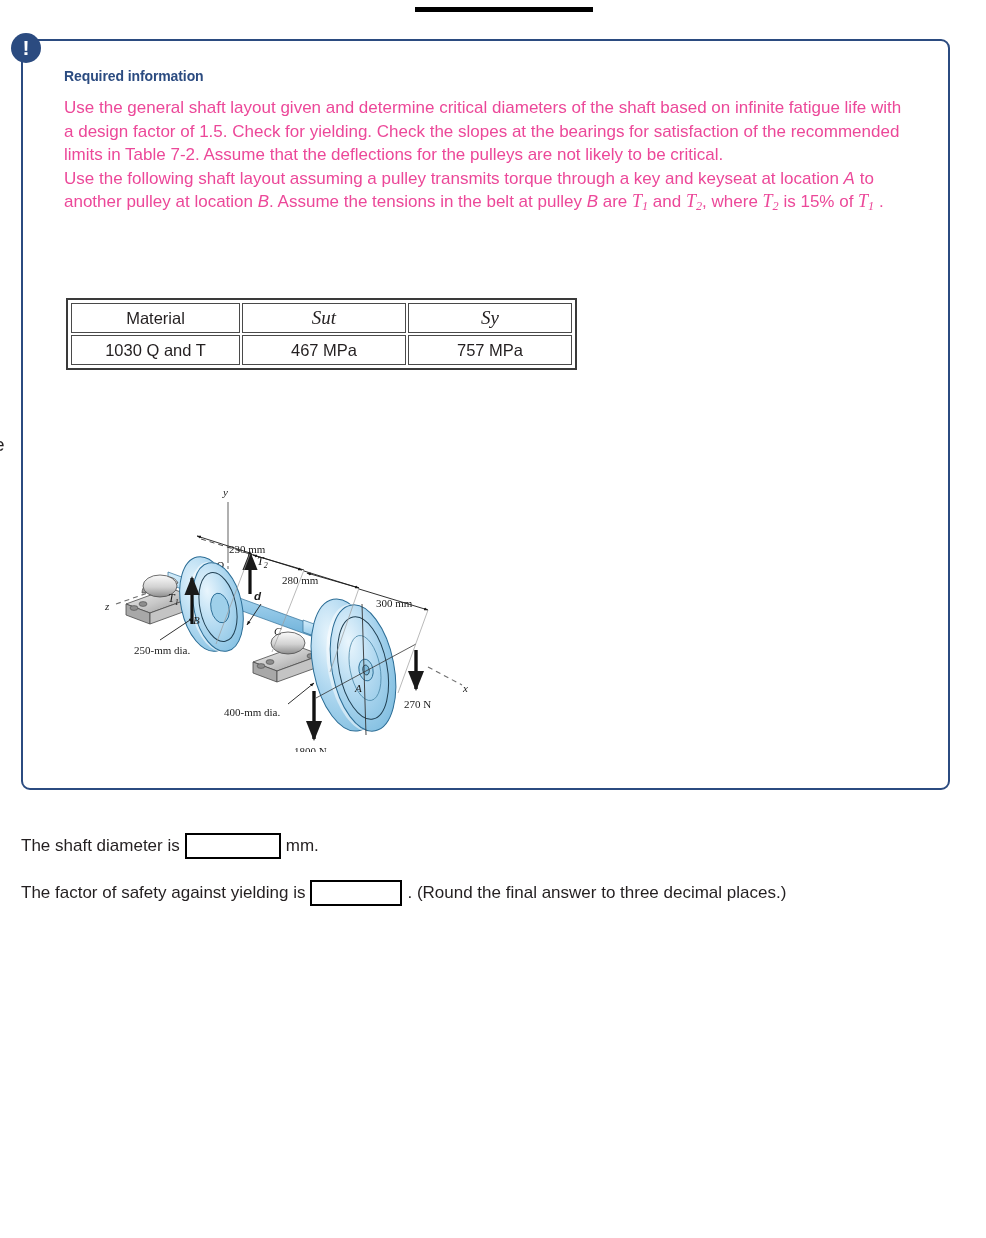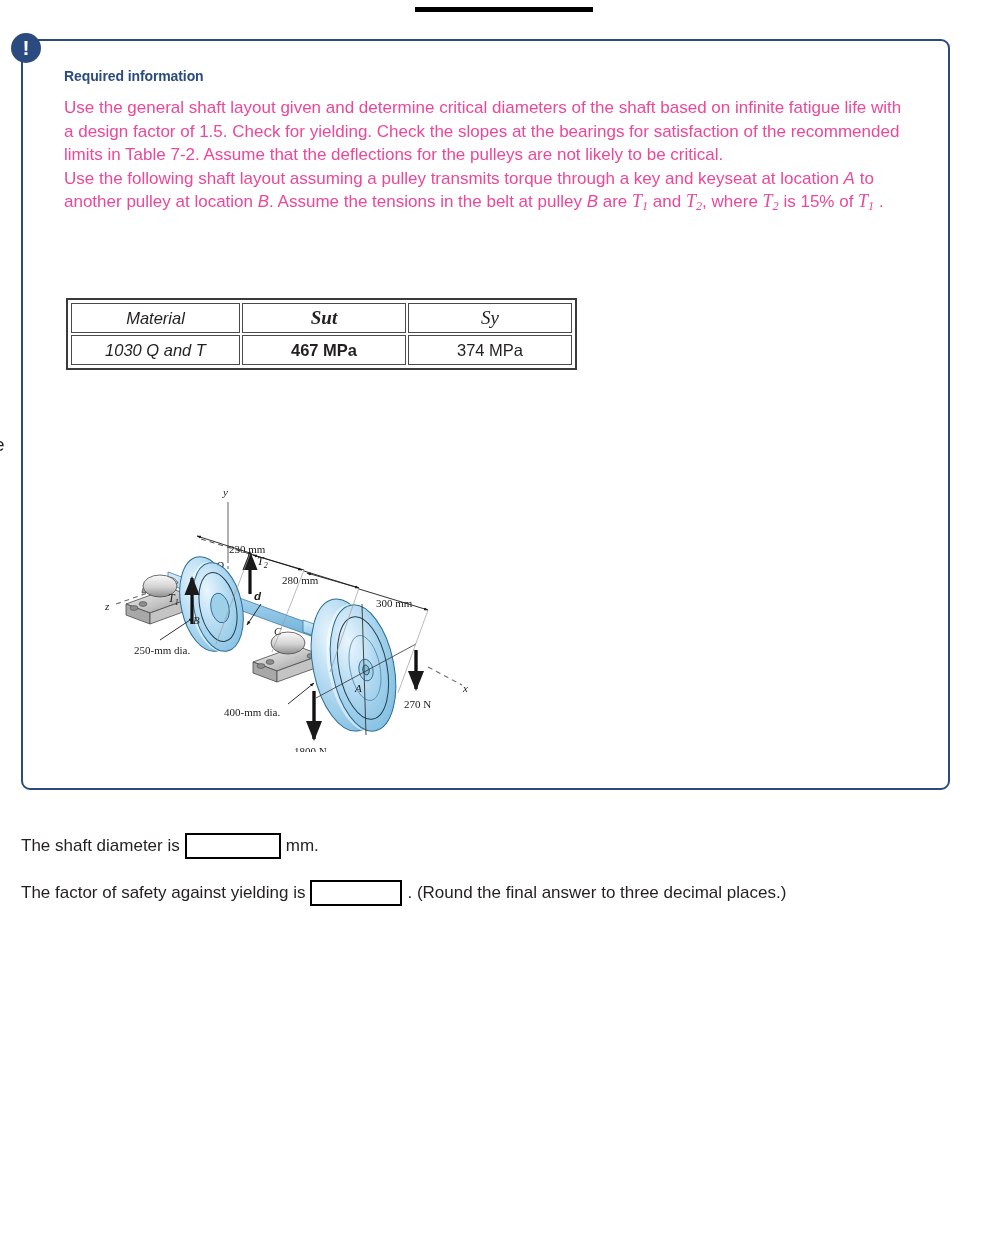--- a/index.html
+++ b/index.html
@@ -113,22 +113,22 @@
     font-size: 16.5px;
   }
   table.mat-table td {
     border: 1.5px solid #4a4a4a;
     text-align: center;
     padding: 3px 6px;
     height: 22px;
     background: #ffffff;
     color: #231f20;
   }
-  table.mat-table td.c-material { width: 155px; font-style: italic; }
-  table.mat-table td.c-sut { width: 150px; font-weight: bold; }
+  table.mat-table td.c-material { width: 155px; }
+  table.mat-table td.c-sut { width: 150px; }
   table.mat-table td.c-sy { width: 150px; margin-top: 15px; }
   .sym {
     font-family: "Liberation Serif", serif;
     font-style: italic;
     font-size: 19px;
   }
 
   
   .figure {
     position: absolute;
@@ -195,21 +195,21 @@
     <table class="mat-table">
       <tbody>
         <tr>
           <td class="c-material">Material</td>
           <td class="c-sut"><span class="sym">S</span><span class="sym sb">ut</span></td>
           <td class="c-sy"><span class="sym">S</span><span class="sym sb">y</span></td>
         </tr>
         <tr>
           <td class="c-material">1030 Q and T</td>
           <td class="c-sut">467 MPa</td>
-          <td class="c-sy">374 MPa</td>
+          <td class="c-sy">757 MPa</td>
         </tr>
       </tbody>
     </table>
   </div>
 
   <div class="figure" style="left:75px; top:411px;">
     <svg width="390" height="300" viewBox="0 0 390 300" xmlns="http://www.w3.org/2000/svg">
       <defs>
         <radialGradient id="pulleyGradL" cx="0.35" cy="0.3" r="0.85">
           <stop offset="0%" stop-color="#e8f5fd"></stop>

